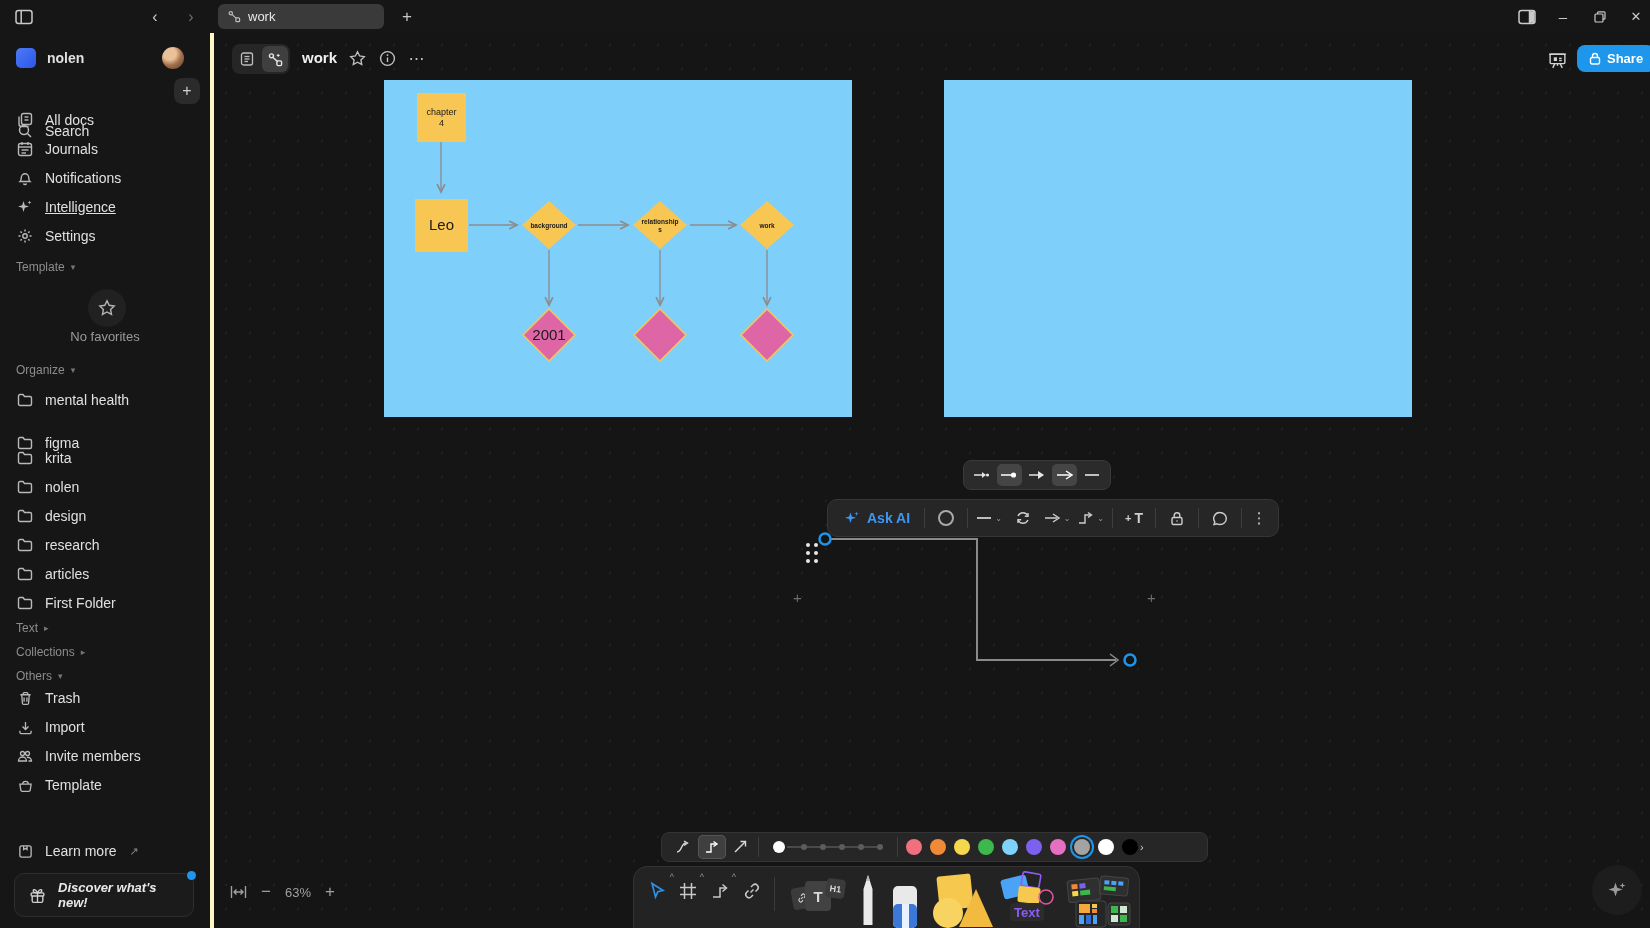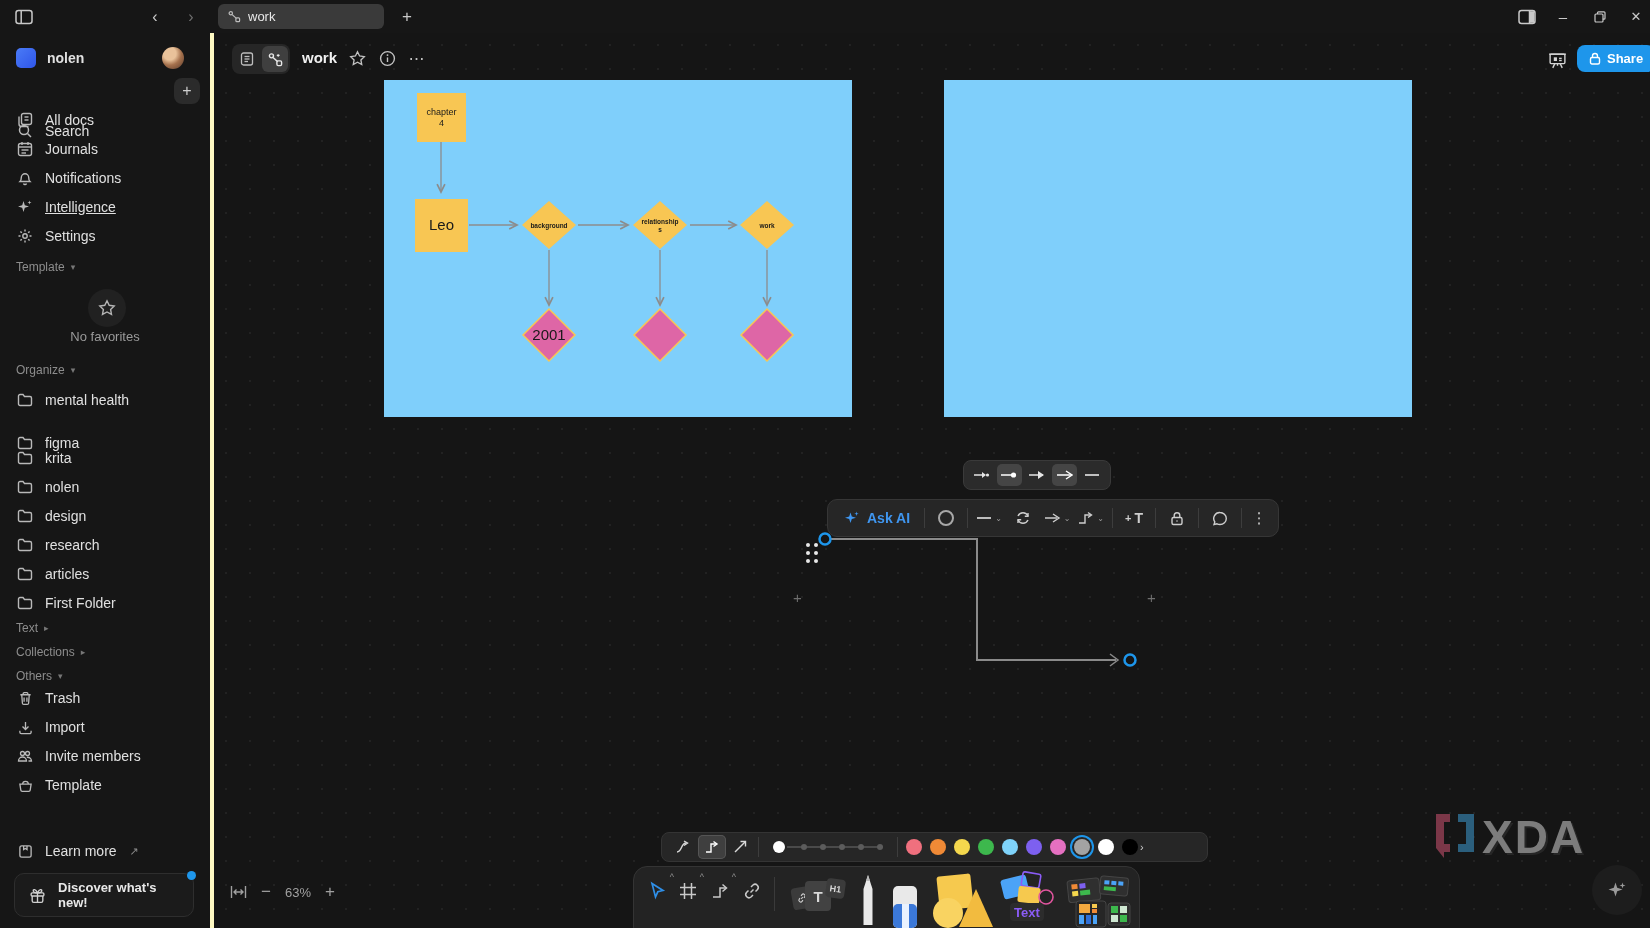--- a/index.html
+++ b/index.html
@@ -27,21 +27,21 @@
   .ws-icon { width:20px; height:20px; border-radius:5px; background:linear-gradient(135deg,#4a7bf7,#2f55e8); flex:0 0 20px; }
   .avatar { position:absolute; right:18px; width:22px; height:22px; border-radius:50%;
     background:radial-gradient(circle at 35% 30%, #e9c29a 0 30%, #a5714d 55%, #57392a 100%); }
   .plus-btn { position:absolute; right:10px; top:45px; width:26px; height:26px; border-radius:8px;
     background:#2b2b2b; color:#cfcfcf; font-size:16px; display:flex; align-items:center; justify-content:center; }
   .fav-circle { position:absolute; left:88px; top:256px; width:38px; height:38px; border-radius:50%;
     background:#212121; display:flex; align-items:center; justify-content:center; color:#b5b5b5; }
   .nofav { position:absolute; left:0; right:0; top:296px; text-align:center; font-size:13px; color:#9a9a9a; }
   .whatsnew { position:absolute; left:14px; right:16px; top:840px; height:44px; border:1px solid #2e2e2e;
     background:#1b1b1b; border-radius:10px; display:flex; align-items:center; gap:12px; padding:0 14px;
-    font-size:13px; font-weight:700; color:#e8e8e8; }
+    font-size:13px; font-weight:700; color:#e8e8e8;font-style:italic; }
   .blue-dot { position:absolute; right:-3px; top:-3px; width:9px; height:9px; border-radius:50%; background:#1e96eb; }
   .ext { color:#8a8a8a; font-size:11px; margin-left:2px; }
 
   
   .canvas { position:absolute; left:214px; top:33px; width:1436px; height:895px; background:#151515;
     background-image:radial-gradient(circle, #222 1px, transparent 1.3px); background-size:24px 24px; overflow:hidden; }
 
   .mode-toggle { position:absolute; left:18px; top:11px; width:58px; height:30px; background:#262626;
     border-radius:8px; display:flex; align-items:center; justify-content:space-between; padding:2px; }
   .mode-btn { width:26px; height:26px; border-radius:6px; display:flex; align-items:center; justify-content:center; color:#bdbdbd; }
@@ -755,27 +755,20 @@
             <line x1="1.5" y1="1" x2="1.5" y2="13"></line>
             <line x1="15.5" y1="1" x2="15.5" y2="13"></line>
             <path d="M4.5 7 h8 M6.5 4.5 L4 7 l2.5 2.5 M10.5 4.5 L13 7 l-2.5 2.5"></path>
           </svg>
       </span>
       <span style="font-size:17px;">−</span>
       <span>63%</span>
       <span style="font-size:17px;">+</span>
     </div>
 
-    <div class="xda">
-      <svg width="50" height="56" viewBox="0 0 50 56">
-        <path d="M20 6 H6 V40 L14 50 V44 H20 V36 H14 V14 H20 Z" fill="#8d3e52"></path>
-        <path d="M28 6 H44 V44 H28 V36 H36 V14 H28 Z" fill="#2f6d90"></path>
-      </svg>
-      <span class="xda-text">XDA</span>
-    </div>
 
     <div class="sparkle-btn">
       <svg width="22" height="22" viewBox="0 0 22 22" fill="currentColor">
           <path d="M9.5 3.5 L11.2 8.8 L16.5 10.5 L11.2 12.2 L9.5 17.5 L7.8 12.2 L2.5 10.5 L7.8 8.8 Z"></path>
           <path d="M16.5 3.5 L17.2 5.8 L19.5 6.5 L17.2 7.2 L16.5 9.5 L15.8 7.2 L13.5 6.5 L15.8 5.8 Z"></path>
         </svg>
     </div>
 
   </main>
 </div>

